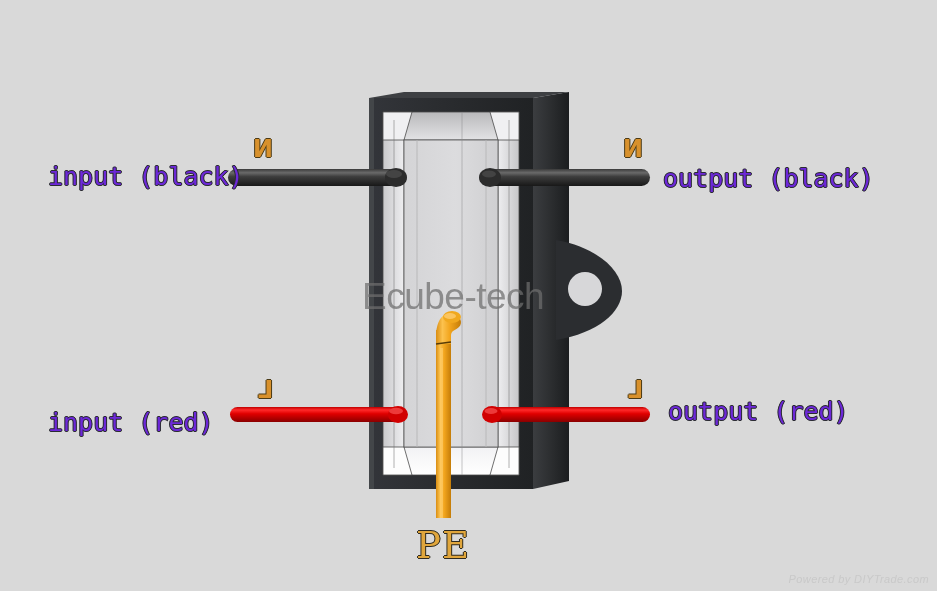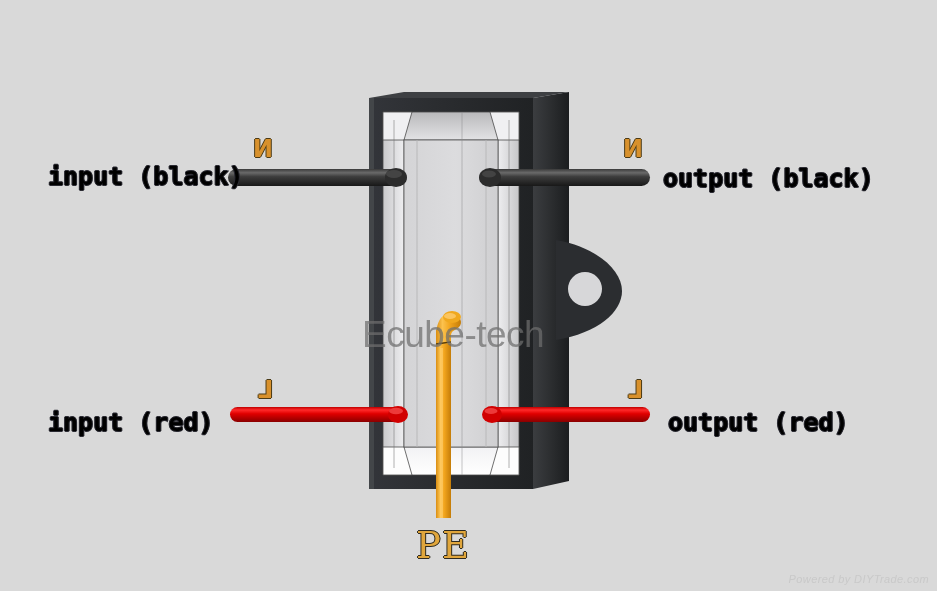--- a/index.html
+++ b/index.html
@@ -22,35 +22,35 @@
     left: 0; top: 0;
     width: 937px;
     height: 591px;
   }
 
   
   .wire-label {
     position: absolute;
     font-family: "DejaVu Sans Mono", monospace;
     font-size: 25px;
-    font-weight: 700;
+    font-weight: 400;
     letter-spacing: 0px;
-    color: #000000;
+    color: #6d28d9;
     -webkit-text-stroke: 1.2px #2b2b33;
     paint-order: stroke fill;
     white-space: nowrap;
     line-height: 1;
     text-shadow:
        1px 0 0 #2b2b33, -1px 0 0 #2b2b33,
        0 1px 0 #2b2b33, 0 -1px 0 #2b2b33;
   }
   #label-input-black  { left: 48px;  top: 164px; }
   #label-output-black { left: 663px; top: 166px; }
   #label-input-red    { left: 48px;  top: 410px; }
-  #label-output-red   { left: 668px; top: 410px; }
+  #label-output-red   { left: 668px; top: 399px; }
 
   .term-label {
     position: absolute;
     font-family: "DejaVu Sans", sans-serif;
     font-size: 24px;
     font-weight: 700;
     color: #d8912c;
     line-height: 1;
     white-space: nowrap;
     text-shadow:
@@ -82,21 +82,20 @@
     position: absolute;
     left: 362px;
     top: 278px;
     font-family: "Liberation Sans", sans-serif;
     font-size: 37px;
     color: #6e6e6e;
     opacity: 0.72;
     line-height: 1;
     white-space: nowrap;
     letter-spacing: -0.5px;
-    margin-top: 38px;
   }
   #watermark-corner {
     position: absolute;
     right: 8px;
     bottom: 6px;
     font-family: "Liberation Sans", sans-serif;
     font-style: italic;
     font-size: 11px;
     color: #c9c9c9;
     letter-spacing: 0.4px;

